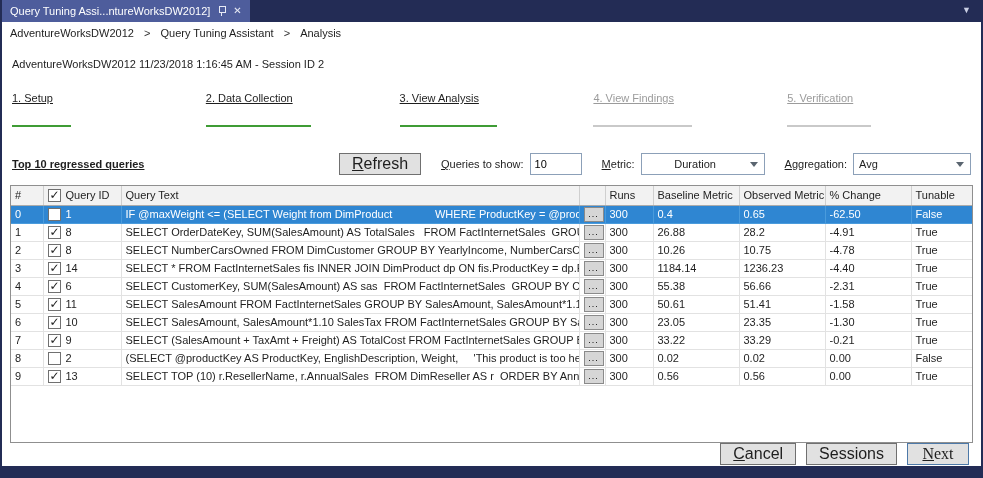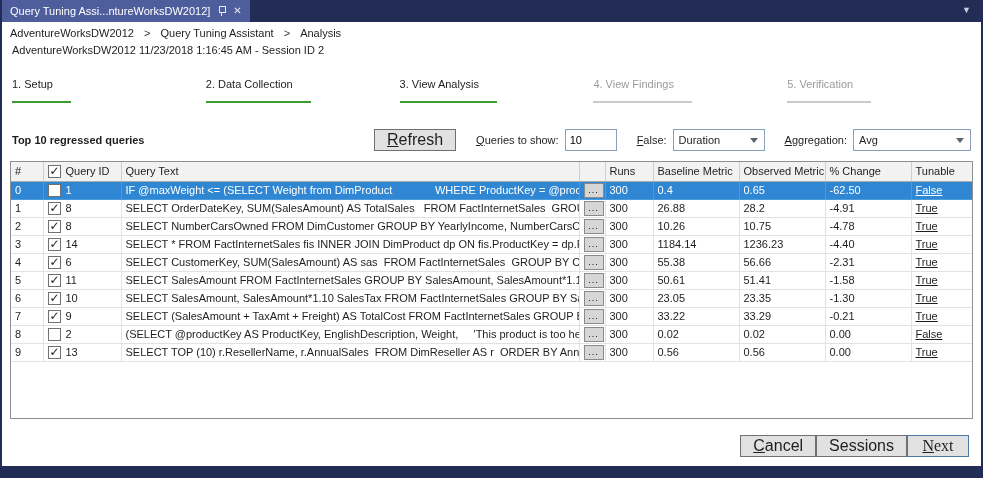--- a/index.html
+++ b/index.html
@@ -15,60 +15,60 @@
   .pin-icon::before { content:""; position:absolute; left:2px; top:0; width:5px; height:5px; border:1px solid #e8ebf6; }
   .pin-icon::after { content:""; position:absolute; left:4px; top:6px; width:1px; height:4px; background:#e8ebf6; }
   .close-icon { color:#e8ebf6; font-size:10px; line-height:1; }
   .menu-caret { position:absolute; right:10px; top:6px; color:#c9cfe4; font-size:9px; line-height:1; }
 
   
   .content { flex:1 1 auto; background:#fff; display:flex; flex-direction:column; overflow:hidden; }
   .breadcrumb { padding:5px 8px 3px; }
   .crumb { display:inline-block; }
   .sep { display:inline-block; margin:0 7px; color:#333; }
-  .session { margin:2px 0 0 10px; }
+  .session { margin:16px 0 0 10px; }
 
   
   .steps { display:flex; margin:22px 0 0 10px; flex:0 0 auto; }
   .step { width:195px; }
-  .step .lbl { display:inline-block; padding:0 18px 11px 0; border-bottom:2px solid transparent; }
+  .step .lbl { display:inline-block; padding:0 18px 21px 0; border-bottom:2px solid transparent;text-decoration:underline; }
   .step.done .lbl { color:#1e1e1e; border-bottom-color:var(--stepdone,#3f9c35); }
   .step.pending .lbl { color:#9b9b9b; border-bottom-color:#c9c9c9; }
 
   
   .section-row { display:flex; align-items:center; margin:26px 10px 0 10px; flex:0 0 auto; }
-  .section-title { font-weight:bold; }
+  .section-title { font-weight:bold;text-decoration:underline; }
   .controls { margin-left:auto; display:flex; align-items:center; gap:6px; }
   .grp-gap { width:8px; }
   .ak { display:inline-block; }
   .ak::first-letter { text-decoration:underline; }
   .btn { font:inherit; font-size:16px; color:#1e1e1e; background:#e1e1e1; border:1px solid #707070; height:22px; padding:0 12px; cursor:default; }
   .num-input { width:52px; height:22px; border:1px solid #8ca0b8; padding:0 4px; font:inherit; font-size:11px; }
   .select { position:relative; height:22px; background:#fff; border:1px solid #8ca0b8; display:flex; align-items:center; padding:0 20px 0 5px; cursor:default; }
   .select .chev { position:absolute; right:6px; top:8px; width:0; height:0; border-left:4px solid transparent; border-right:4px solid transparent; border-top:5px solid #5a6570; }
-  .sel-metric { width:92px; }
+  .sel-metric { width:124px;justify-content:center; }
   .sel-agg { width:118px; }
 
   
   .table-wrap { margin:10px 8px 0 8px; border:1px solid #8f8f8f; height:258px; background:#fff; overflow:hidden; flex:0 0 auto; }
   table { border-collapse:collapse; table-layout:fixed; width:100%; }
   th, td { font-weight:normal; text-align:left; padding:1px 4px; height:18px; overflow:hidden; white-space:nowrap; }
   thead th { background:#f2f2f2; border-right:1px solid #cfcfcf; border-bottom:1px solid #ababab; height:19px; }
   thead th:last-child { border-right:none; }
   tbody td { border-right:1px solid #e2e2e2; border-bottom:1px solid #e2e2e2; }
-  tbody td:last-child { border-right:none;text-decoration:underline; }
+  tbody td:last-child { border-right:none; }
   tbody tr.selected { background:var(--sel,#2f86d2); color:#fff; }
   tbody tr.selected td { border-color:#4a9bdc; }
   .c-text { white-space:pre; }
   .cb { display:inline-block; width:13px; height:13px; background:#fff; border:1px solid #707070; position:relative; vertical-align:-3px; margin-right:5px; }
   .cb.checked::after { content:"\2713"; position:absolute; left:1px; top:-2px; font-size:12px; font-weight:bold; color:#1a1a1a; }
   .dots { font:inherit; font-size:9px; letter-spacing:1px; background:#d6d6d6; border:1px solid #8a8a8a; width:20px; height:15px; line-height:7px; padding:0; cursor:default; }
 
   
-  .footer { margin-top:auto; padding:0 12px 9px 0; display:flex; justify-content:flex-end; flex:0 0 auto; }
+  .footer { margin-top:auto; padding:0 12px 9px 0; display:flex; justify-content:flex-end; gap:10px; flex:0 0 auto; }
   .footer .btn { min-width:62px; }
   .btn-next { border-color:#4d79a8;font-family:Liberation Serif, serif; }
 </style>
 </head>
 <body>
 
 <div class="window">
 
   <div class="titlebar">
     <div class="doc-tab">
@@ -100,21 +100,21 @@
     </div>
 
     <div class="section-row">
       <span class="section-title">Top 10 regressed queries</span>
       <div class="controls">
         <button class="btn ak">Refresh</button>
         <span class="grp-gap"></span>
         <span class="ak">Queries to show:</span>
         <input class="num-input" value="10" style="">
         <span class="grp-gap"></span>
-        <span class="ak">False:</span>
+        <span class="ak">Metric:</span>
         <div class="select sel-metric">
           <span>Duration</span>
           <span class="chev"></span>
         </div>
         <span class="grp-gap"></span>
         <span class="ak">Aggregation:</span>
         <div class="select sel-agg">
           <span>Avg</span>
           <span class="chev"></span>
         </div>

